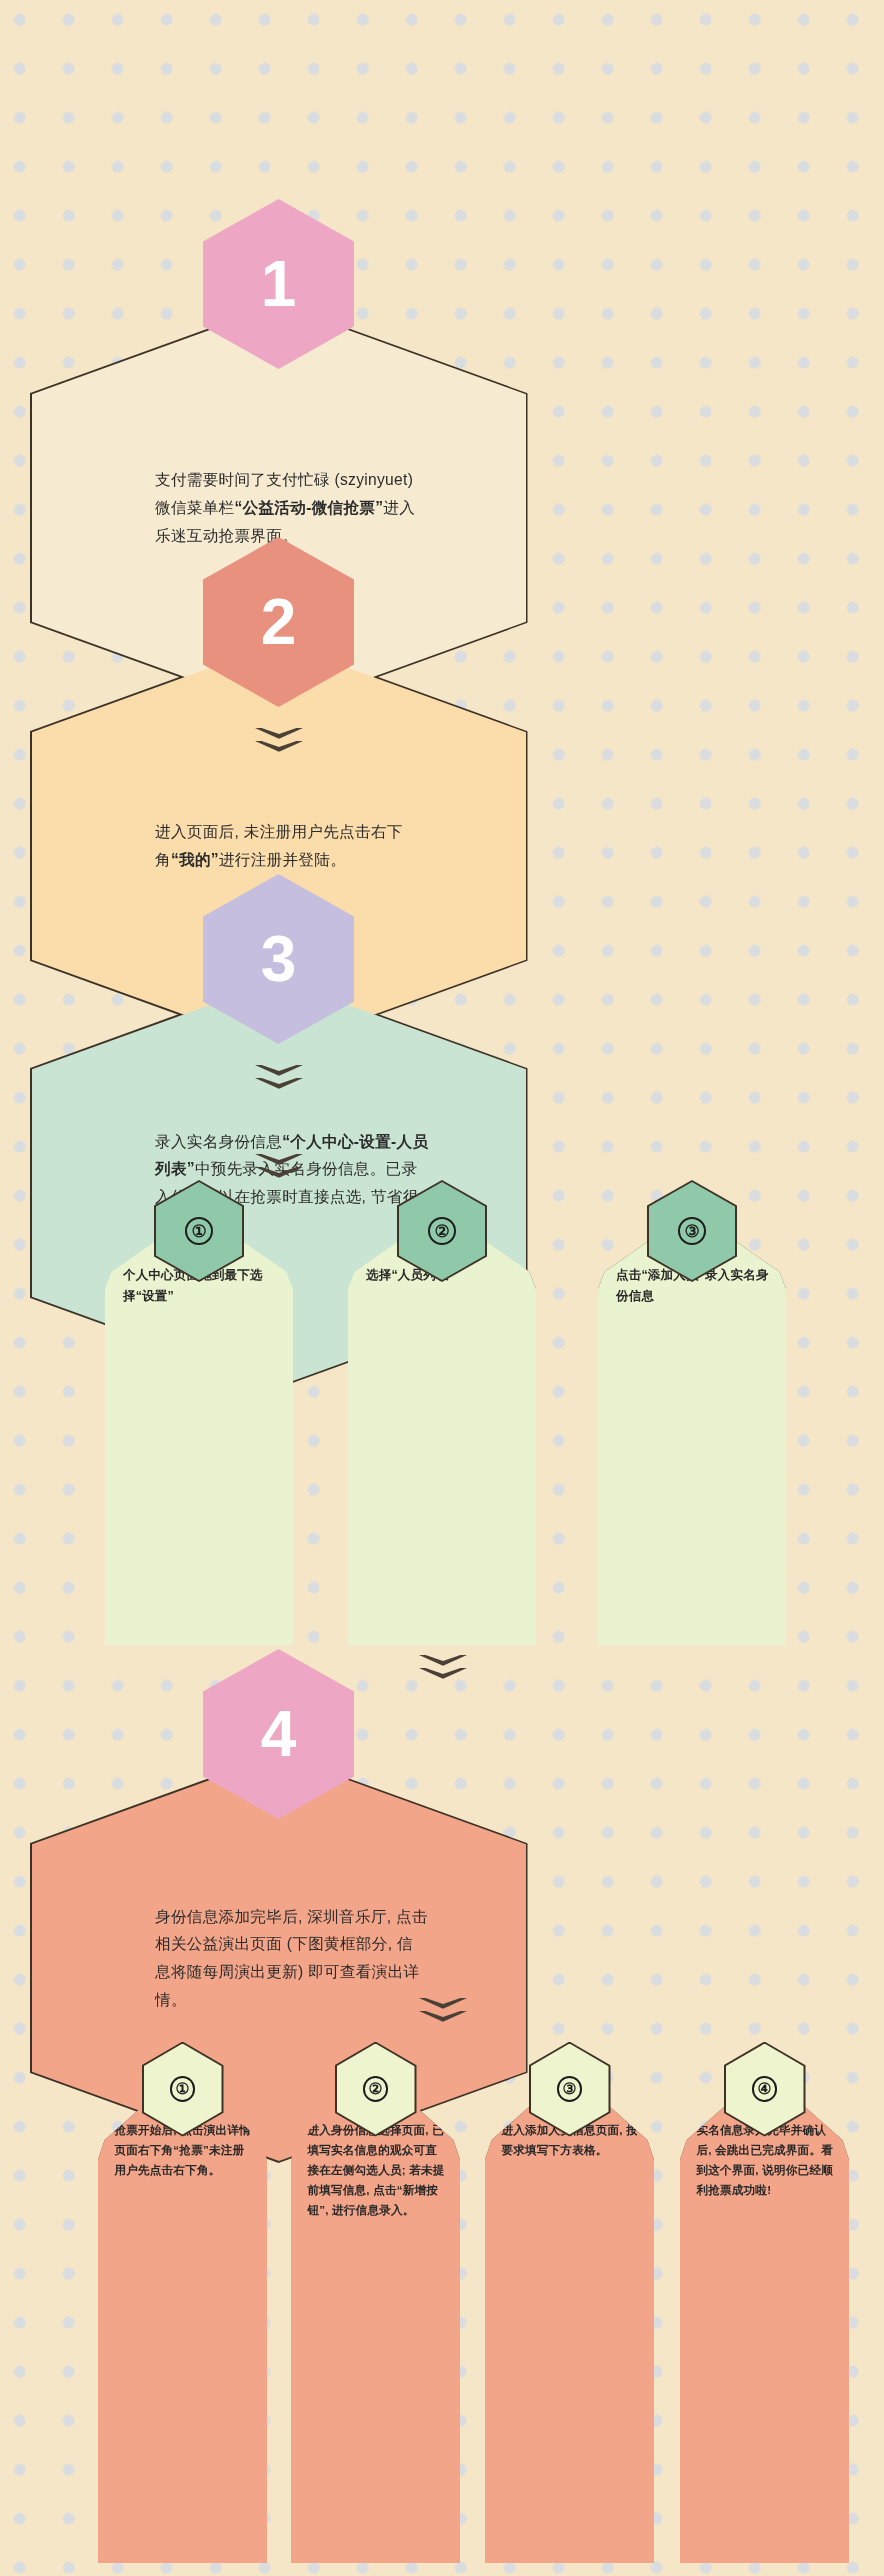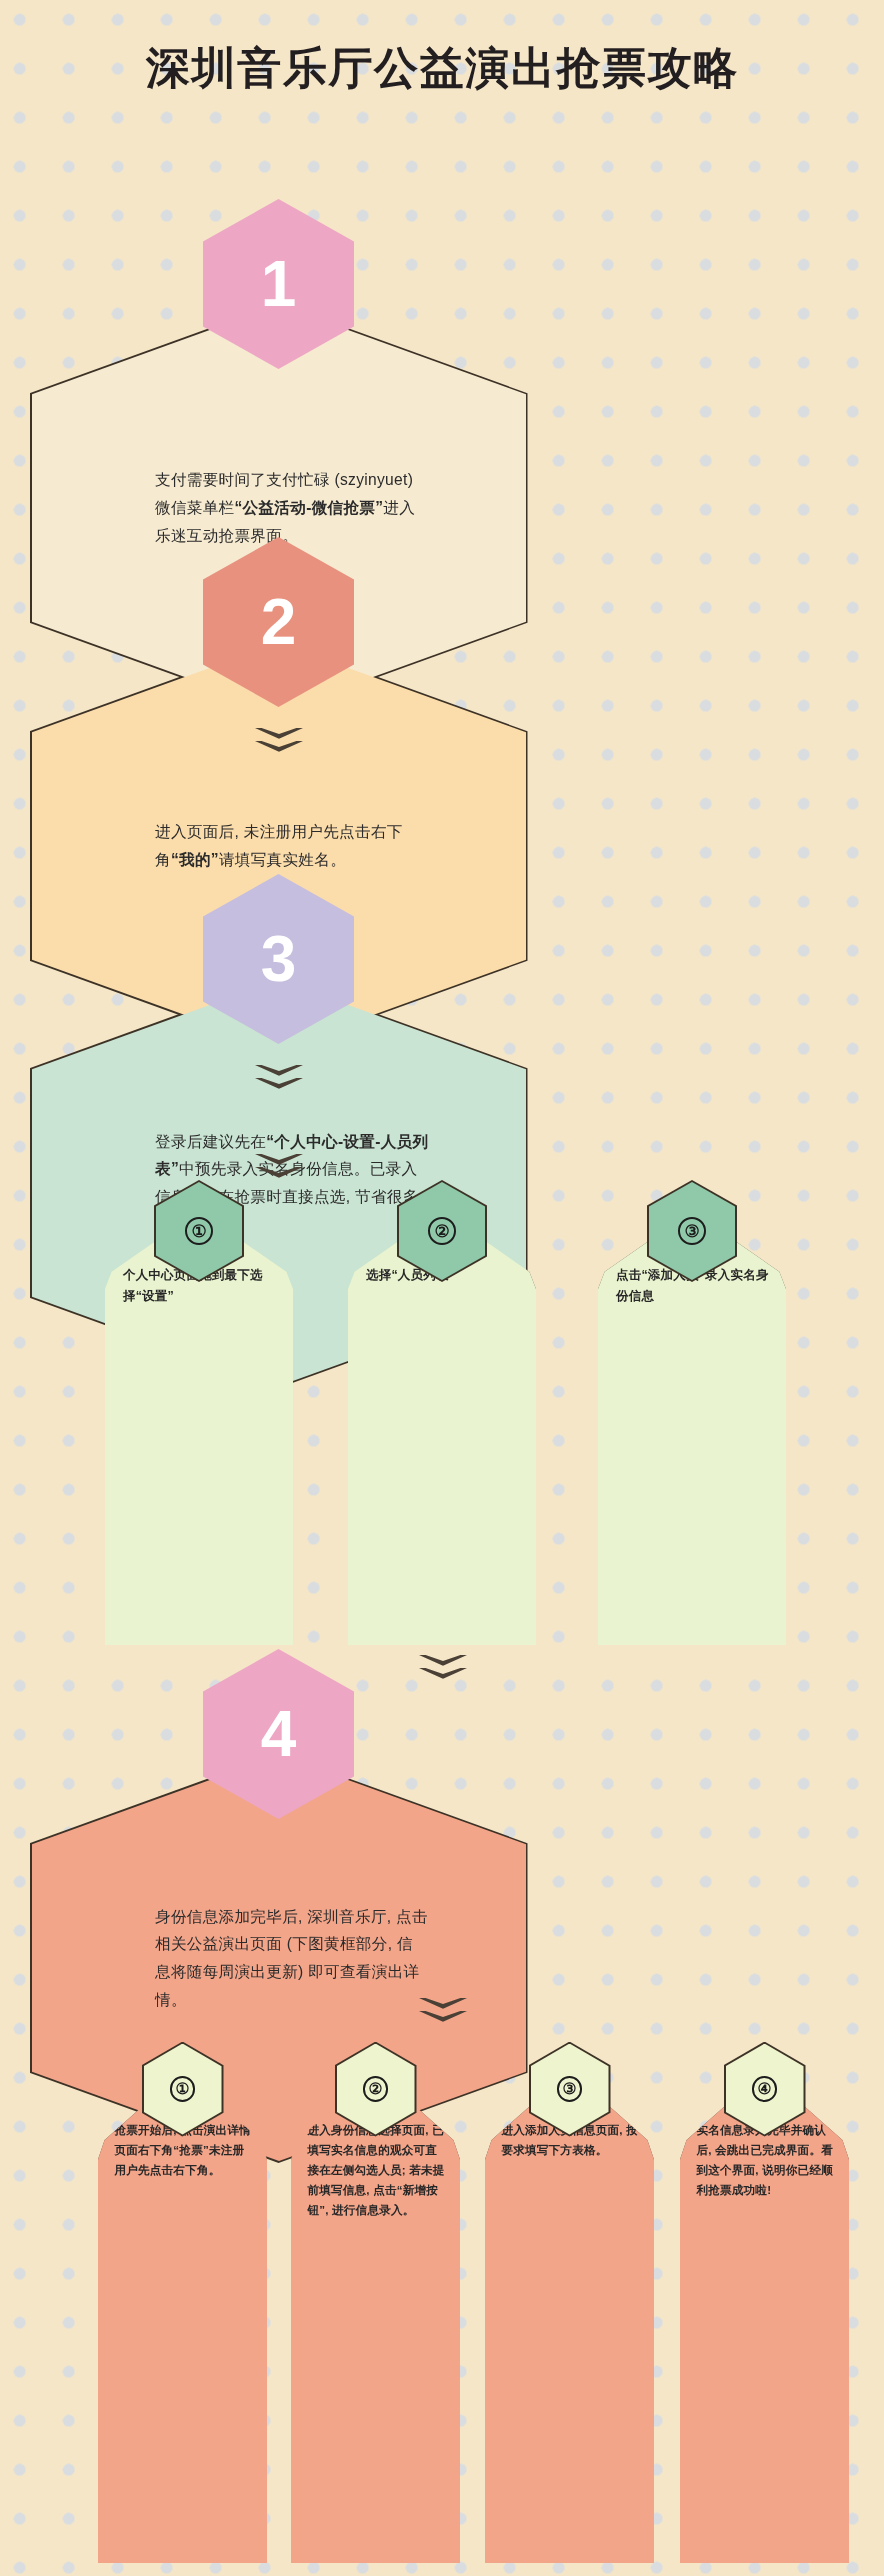--- a/index.html
+++ b/index.html
@@ -128,21 +128,20 @@
   }
   .blur { background: linear-gradient(90deg,#d8d8d8,#e8e8e8); border-radius: 1.6px; }
   .sec-label { font-size: 5.1px; color: #666; padding: 4.1px 6.6px 1.6px; background:#fff; }
 
   .hex-body-text-wrap { width: 100%; }
 </style>
 </head>
 <body>
 
 <div class="title-block">
-  <div class="title-main">深圳音乐厅公益演出抢票攻略</div>
 </div>
 
 <div class="hexfig" style="left:0;top:0;">
   <div class="hex-body-outline" style="left:29.5px;top:303px;width:498px;height:410px;"></div>
   <div class="hex-body" style="left:32px;top:305px;width:494px;height:406px;background:#f6ead0;">
     <div class="hex-body-text-wrap">
       <div class="hex-text" style="padding-left:123px;padding-right:98px;"><span>支付需要时间了支付忙碌 (szyinyuet) 微信菜单栏</span><b>“公益活动-微信抢票”</b><span>进入乐迷互动抢票界面。</span></div>
     </div>
   </div>
   <div class="hex-num" style="left:203px;top:199px;width:151px;height:170px;background:#eda6c4;font-size:64px;">
@@ -151,37 +150,37 @@
   <div class="chev" style="left:255px;top:728px;">
     <i style="top:0"></i>
       <i style="top:13px"></i>
   </div>
 </div>
 
 <div class="hexfig" style="left:0;top:0;">
   <div class="hex-body-outline" style="left:29.5px;top:641px;width:498px;height:410px;"></div>
   <div class="hex-body" style="left:32px;top:643px;width:494px;height:406px;background:#fbdcab;">
     <div class="hex-body-text-wrap">
-      <div class="hex-text" style="padding-left:123px;padding-right:98px;"><span>进入页面后, 未注册用户先点击右下角</span><b>“我的”</b><span>请填写真实姓名。</span></div>
+      <div class="hex-text" style="padding-left:123px;padding-right:98px;"><span>进入页面后, 未注册用户先点击右下角</span><b>“我的”</b><span>进行注册并登陆。</span></div>
     </div>
   </div>
   <div class="hex-num" style="left:203px;top:537px;width:151px;height:170px;background:#e8917f;font-size:64px;">
     <span>2</span>
   </div>
   <div class="chev" style="left:255px;top:1065px;">
     <i style="top:0"></i>
       <i style="top:13px"></i>
   </div>
 </div>
 
 <div class="hexfig" style="left:0;top:0;">
   <div class="hex-body-outline" style="left:29.5px;top:978px;width:498px;height:410px;"></div>
   <div class="hex-body" style="left:32px;top:980px;width:494px;height:406px;background:#c9e4d2;">
     <div class="hex-body-text-wrap">
-      <div class="hex-text" style="padding-left:123px;padding-right:97px;"><span>登录后建议先在</span><b>“个人中心-设置-人员列表”</b><span>中预先录入实名身份信息。已录入信息可以在抢票时直接点选, 节省很多时间哦!</span></div>
+      <div class="hex-text" style="padding-left:123px;padding-right:97px;"><span>录入实名身份信息</span><b>“个人中心-设置-人员列表”</b><span>中预先录入实名身份信息。已录入信息可以在抢票时直接点选, 节省很多时间哦!</span></div>
     </div>
   </div>
   <div class="hex-num" style="left:203px;top:874px;width:151px;height:170px;background:#c6bede;font-size:64px;">
     <span>3</span>
   </div>
   <div class="chev" style="left:255px;top:1154px;">
     <i style="top:0"></i>
       <i style="top:13px"></i>
   </div>
 </div>

